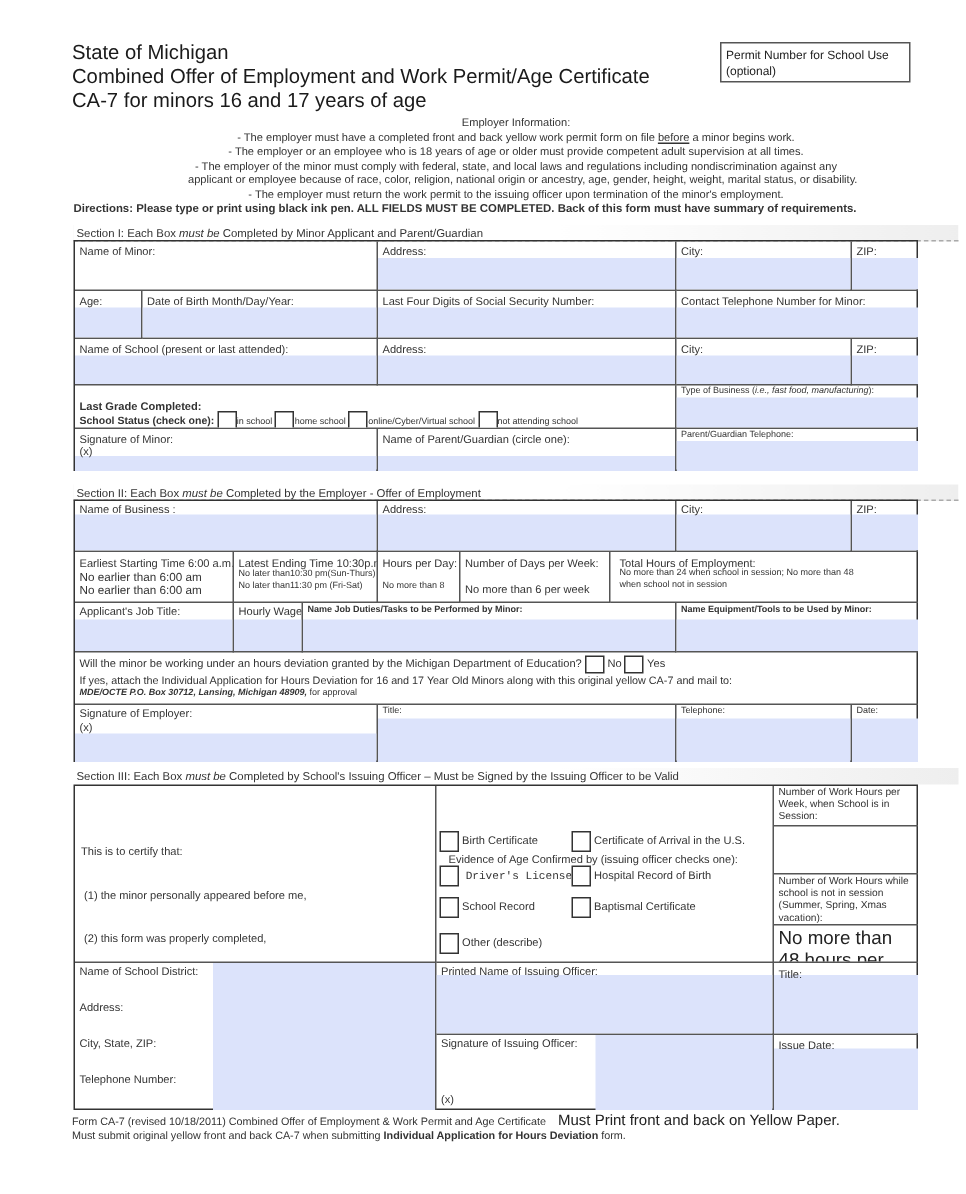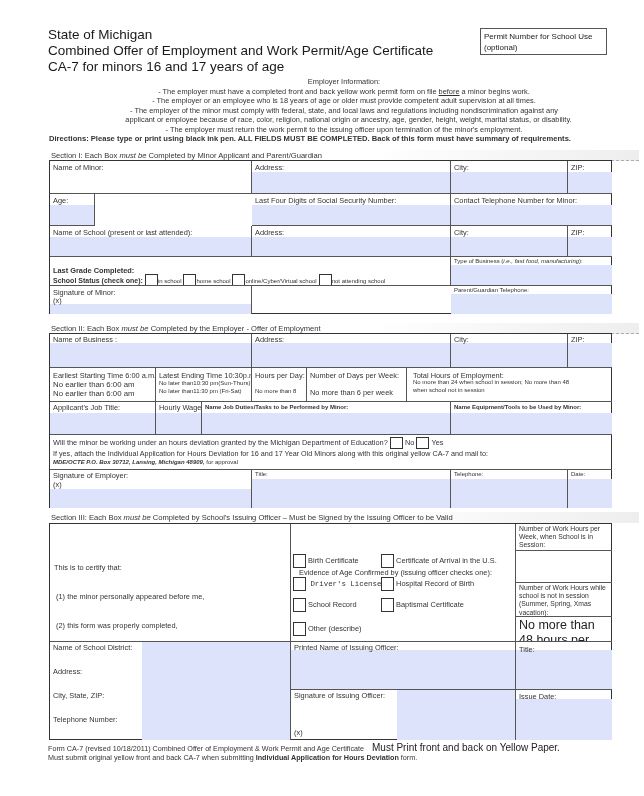--- a/index.html
+++ b/index.html
@@ -65,20 +65,24 @@
   </div>
   <div class="cell" style="left:518px; top:0; width:44px; height:33px; border-right:none;">
     <div class="fill" style="top:11px;"></div>
     <span class="lbl">ZIP:</span>
   </div>
 
   <div class="cell" style="left:0; top:33px; width:45px; height:32px;">
     <div class="fill" style="top:11px;"></div>
     <span class="lbl">Age:</span>
   </div>
+  <div class="cell" style="left:45px; top:33px; width:157px; height:32px;">
+    <div class="fill" style="top:11px;"></div>
+    <span class="lbl">Date of Birth  Month/Day/Year:</span>
+  </div>
   <div class="cell" style="left:202px; top:33px; width:199px; height:32px;">
     <div class="fill" style="top:11px;"></div>
     <span class="lbl">Last Four Digits of Social Security Number:</span>
   </div>
   <div class="cell" style="left:401px; top:33px; width:161px; height:32px; border-right:none;">
     <div class="fill" style="top:11px;"></div>
     <span class="lbl">Contact Telephone Number for Minor:</span>
   </div>
 
   <div class="cell" style="left:0; top:65px; width:202px; height:31px;">
@@ -111,20 +115,24 @@
   <div class="cell" style="left:401px; top:96px; width:161px; height:29px; border-right:none;">
     <div class="fill" style="top:8px;"></div>
     <span class="lbl small" style="top:1px;"><span>Type of Business (</span><i>i.e., fast food, manufacturing</i><span>):</span></span>
   </div>
 
   <div class="cell" style="left:0; top:125px; width:202px; height:28px; border-bottom:none;">
     <div class="fill" style="top:18px;"></div>
     <span class="lbl">Signature of Minor:</span>
     <span class="lbl" style="top:10px;">(x)</span>
   </div>
+  <div class="cell" style="left:202px; top:125px; width:199px; height:28px; border-bottom:none;">
+    <div class="fill" style="top:18px;"></div>
+    <span class="lbl">Name of Parent/Guardian (circle one):</span>
+  </div>
   <div class="cell" style="left:401px; top:125px; width:161px; height:28px; border-right:none; border-bottom:none;">
     <div class="fill" style="top:8px;"></div>
     <span class="lbl small" style="top:1px;">Parent/Guardian Telephone:</span>
   </div>
 </div>
 
 <div class="abs section-head" style="left:49px; top:323px; width:590px; height:11px;">
   <span>Section II:  Each Box </span><i>must be</i><span> Completed by the Employer - Offer of Employment</span>
 </div>
 

